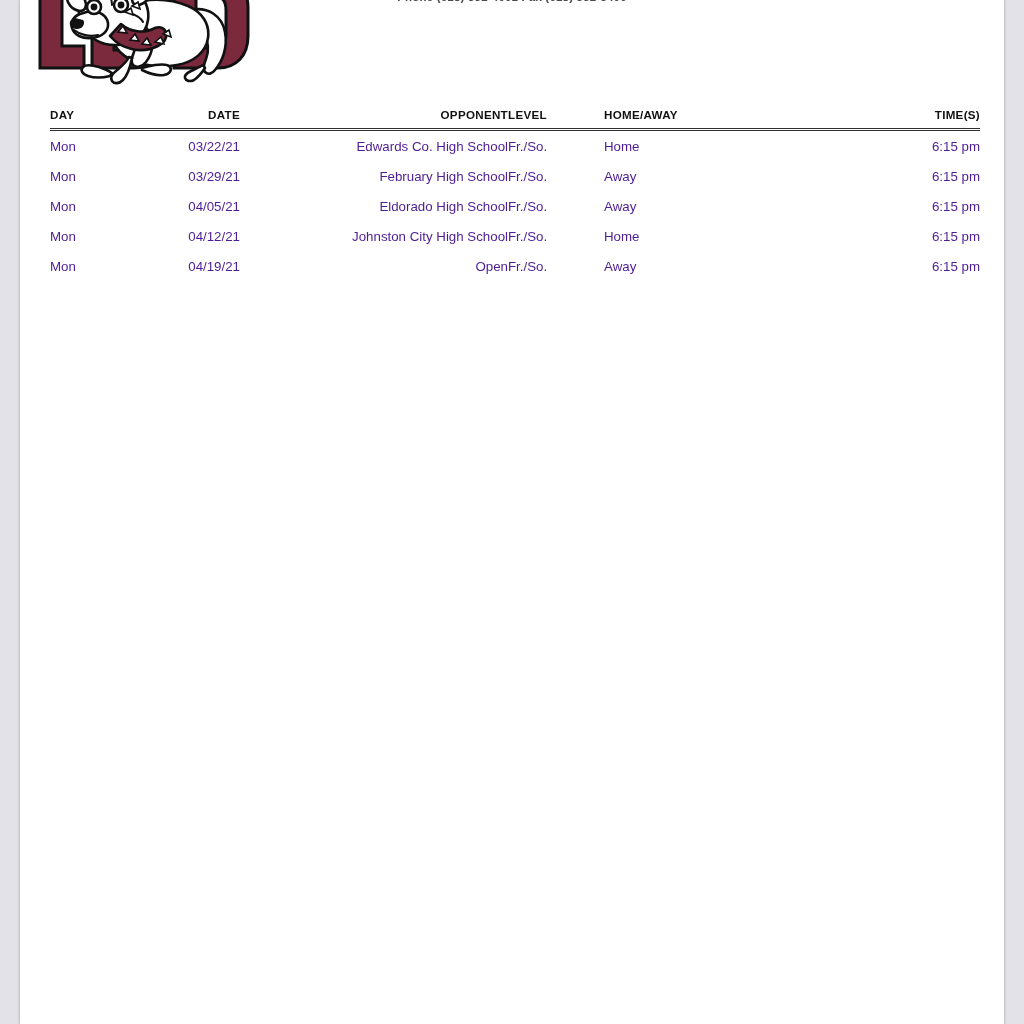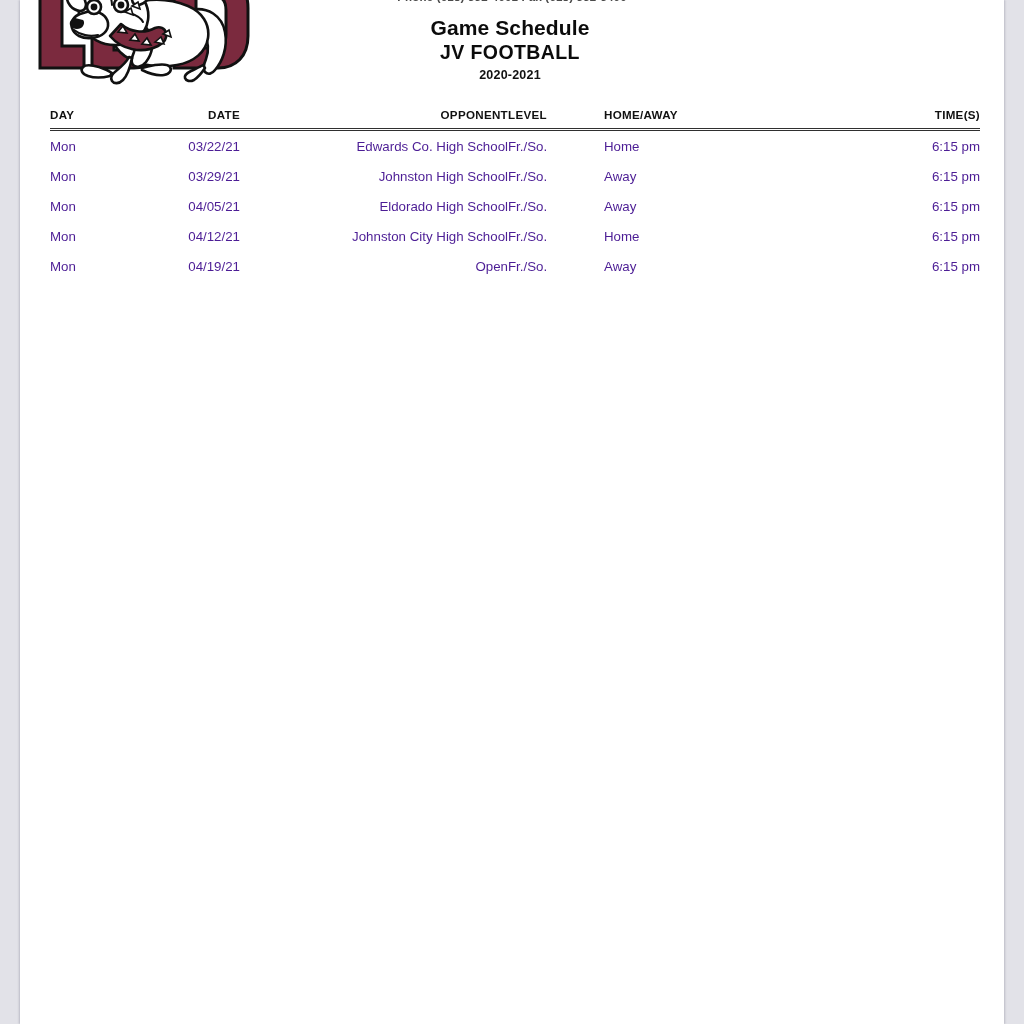--- a/index.html
+++ b/index.html
@@ -232,25 +232,20 @@
           <path d="M120 86 l5 -6 l4 7 Z"></path>
           <path d="M133 84 l6 -5 l3 7 Z"></path>
           <path d="M141 76 l6 -4 l2 7 Z"></path>
           <path d="M103 54 l6 -4 l2 7 Z"></path>
           <path d="M110 48 l6 -4 l2 7 Z"></path>
         </g>
       </g>
     </svg>
   </div>
 
-  <div id="title-block">
-    <div id="title-main">Game Schedule</div>
-    <div id="title-sport">JV  FOOTBALL</div>
-    <div id="title-season">2020-2021</div>
-  </div>
 
   <div id="schedule-table">
     <table class="sched">
       <thead>
         <tr>
           <th class="col-day">DAY</th>
           <th class="col-date">DATE</th>
           <th class="col-opponent">OPPONENT</th>
           <th class="col-level">LEVEL</th>
           <th class="col-homeaway">HOME/AWAY</th>
@@ -262,21 +257,21 @@
           <td class="col-day">Mon</td>
           <td class="col-date">03/22/21</td>
           <td class="col-opponent">Edwards Co. High School</td>
           <td class="col-level">Fr./So.</td>
           <td class="col-homeaway">Home</td>
           <td class="col-time">6:15 pm</td>
         </tr>
         <tr>
           <td class="col-day">Mon</td>
           <td class="col-date">03/29/21</td>
-          <td class="col-opponent">Johnston High School</td>
+          <td class="col-opponent">February High School</td>
           <td class="col-level">Fr./So.</td>
           <td class="col-homeaway">Away</td>
           <td class="col-time">6:15 pm</td>
         </tr>
         <tr>
           <td class="col-day">Mon</td>
           <td class="col-date">04/05/21</td>
           <td class="col-opponent">Eldorado High School</td>
           <td class="col-level">Fr./So.</td>
           <td class="col-homeaway">Away</td>

